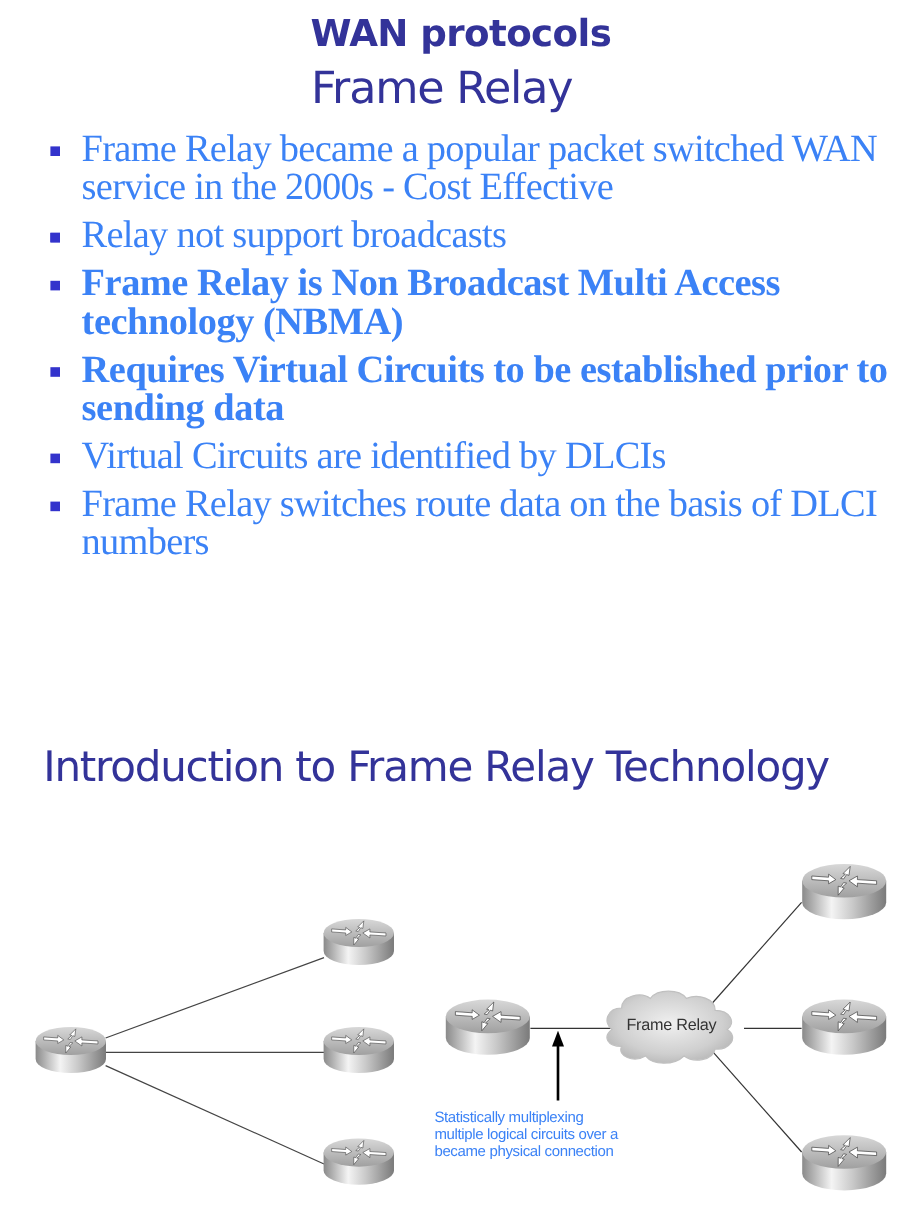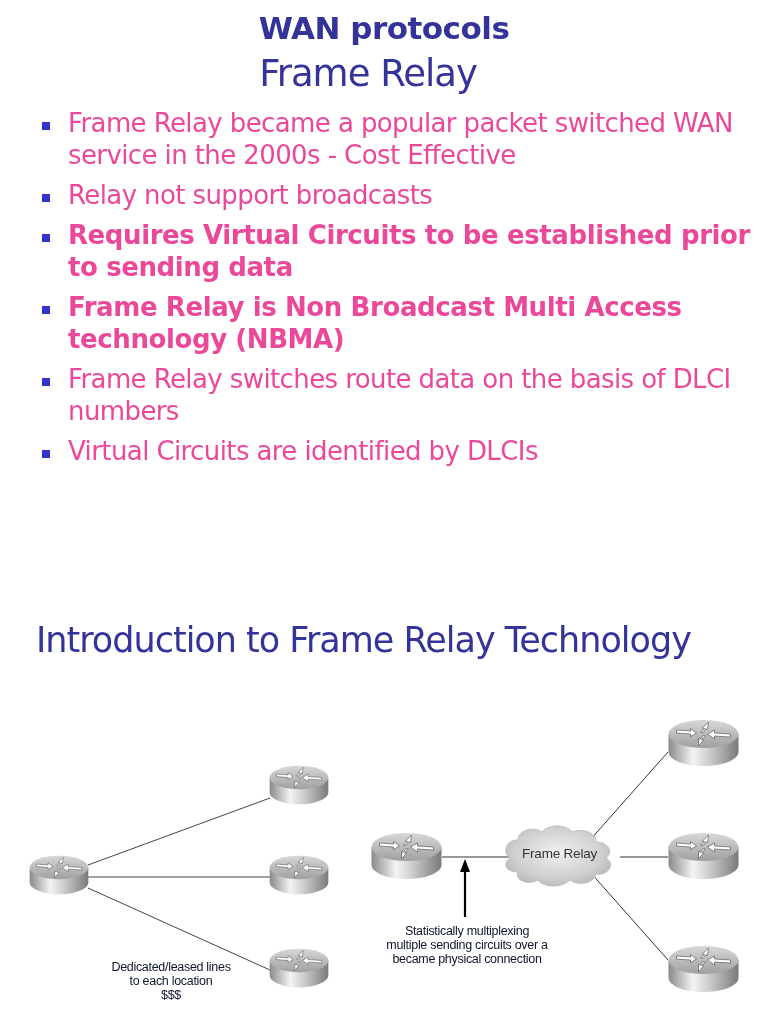--- a/index.html
+++ b/index.html
@@ -10,34 +10,34 @@
   .title1 {
     position: absolute; left: 16px; width: 736px; top: 10px; text-align: center;
     font-weight: bold; font-size: 31px; color: #333399; letter-spacing: -0.5px;
   }
   .title2 {
     position: absolute; left: 0; width: 736px; top: 52px; text-align: center;
     font-size: 37px; color: #333399; letter-spacing: -1px;
   }
   .bullets { position: absolute; left: 40px; top: 107px; width: 720px; margin: 0; padding: 0; list-style: none; }
   .bullet {
-    position: relative; padding-left: 28px; font-size: 26px; line-height: 32px;
-    color: #ec4899; letter-spacing: -0.6px; margin-bottom: 8px;
+    position: relative; padding-left: 28px; font-size: 32px; line-height: 32px;
+    color: #3b82f6; letter-spacing: -0.6px; margin-bottom: 8px; font-family: Liberation Serif, serif;
   }
   .bullet.bold { font-weight: bold; letter-spacing: -0.4px; }
   .bullet-marker {
     position: absolute; left: 2px; top: 15px; width: 8px; height: 8px; background: #3333cc;
   }
   .section-title {
     position: absolute; left: 36px; top: 608px; font-size: 35px; color: #333399; letter-spacing: -1px; margin-top: 12px;
   }
   .diagram { position: absolute; left: 0; top: 690px; width: 768px; height: 334px; }
   .diag-label {
     position: absolute; font-family: "Liberation Sans", sans-serif; font-size: 12.5px;
-    color: #0f172a; text-align: center; line-height: 14px; letter-spacing: -0.3px;
+    color: #3b82f6; text-align: left; line-height: 14px; letter-spacing: -0.3px;
   }
   .cloud-label {
     position: absolute; font-family: "Liberation Sans", sans-serif; font-size: 13.5px;
     color: #333; letter-spacing: -0.2px;
   }
 </style>
 </head>
 <body>
 
 <div class="title1">WAN protocols</div>
@@ -50,33 +50,33 @@
   </li>
   <li class="bullet">
     <span class="bullet-marker"></span>
   </li>
   <li class="bullet">
     <span class="bullet-marker"></span>
     <span>Relay not support broadcasts</span>
   </li>
   <li class="bullet bold">
     <span class="bullet-marker"></span>
-    <span>Requires Virtual Circuits to be established prior to sending data</span>
+    <span>Frame Relay is Non Broadcast Multi Access technology (NBMA)</span>
   </li>
   <li class="bullet bold">
     <span class="bullet-marker"></span>
-    <span>Frame Relay is Non Broadcast Multi Access technology (NBMA)</span>
+    <span>Requires Virtual Circuits to be established prior to sending data</span>
+  </li>
+  <li class="bullet">
+    <span class="bullet-marker"></span>
+    <span>Virtual Circuits are identified by DLCIs</span>
   </li>
   <li class="bullet">
     <span class="bullet-marker"></span>
     <span>Frame Relay switches route data on the basis of DLCI numbers</span>
-  </li>
-  <li class="bullet">
-    <span class="bullet-marker"></span>
-    <span>Virtual Circuits are identified by DLCIs</span>
   </li>
 </ul>
 
 <div class="section-title">Introduction to Frame Relay Technology</div>
 
 <div class="diagram">
   <svg width="768" height="334" viewBox="0 690 768 334" xmlns="http://www.w3.org/2000/svg">
     <defs>
       <linearGradient id="rside" x1="0" x2="1" y1="0" y2="0">
         <stop offset="0" stop-color="#8a8a8a"></stop>
@@ -133,24 +133,19 @@
     </g>
 
     <use href="#router" x="369" y="831" width="75" height="50"></use>
     <use href="#router" x="666" y="718" width="75" height="50"></use>
     <use href="#router" x="666" y="831" width="75" height="50"></use>
     <use href="#router" x="666" y="944" width="75" height="50"></use>
   </svg>
 
   <div class="cloud-label" style="left:522px; top:156px;">Frame Relay</div>
 
-  <div class="diag-label" style="left:86px; top:270px; width:170px;">
-    <div>Dedicated/leased lines</div>
-    <div>to each location</div>
-    <div>$$$</div>
-  </div>
 
   <div class="diag-label" style="left:362px; top:234px; width:210px;">
     <div>Statistically multiplexing</div>
-    <div>multiple sending circuits over a</div>
+    <div>multiple logical circuits over a</div>
     <div>became physical connection</div>
   </div>
 </div>
 
 </body></html>

